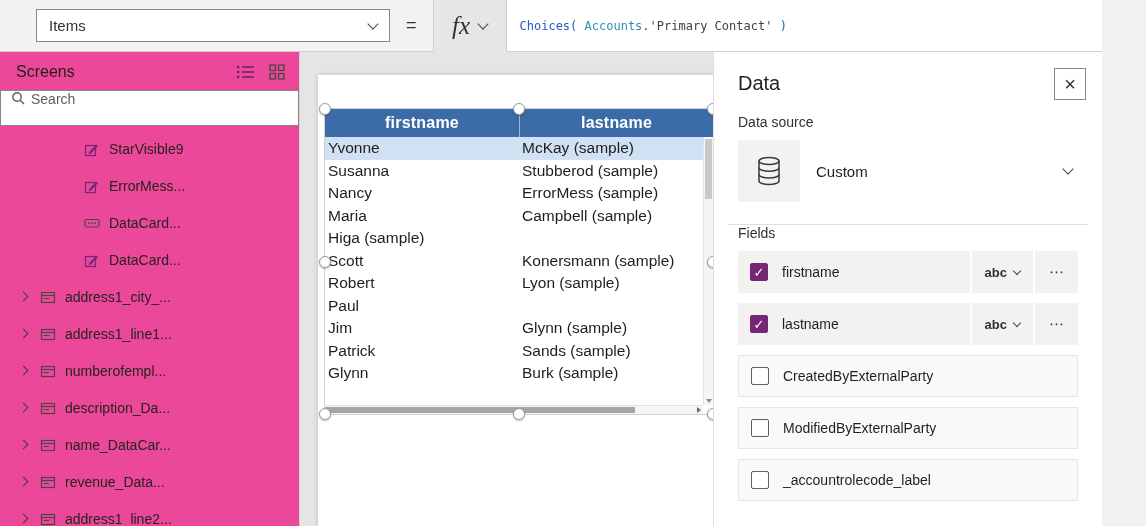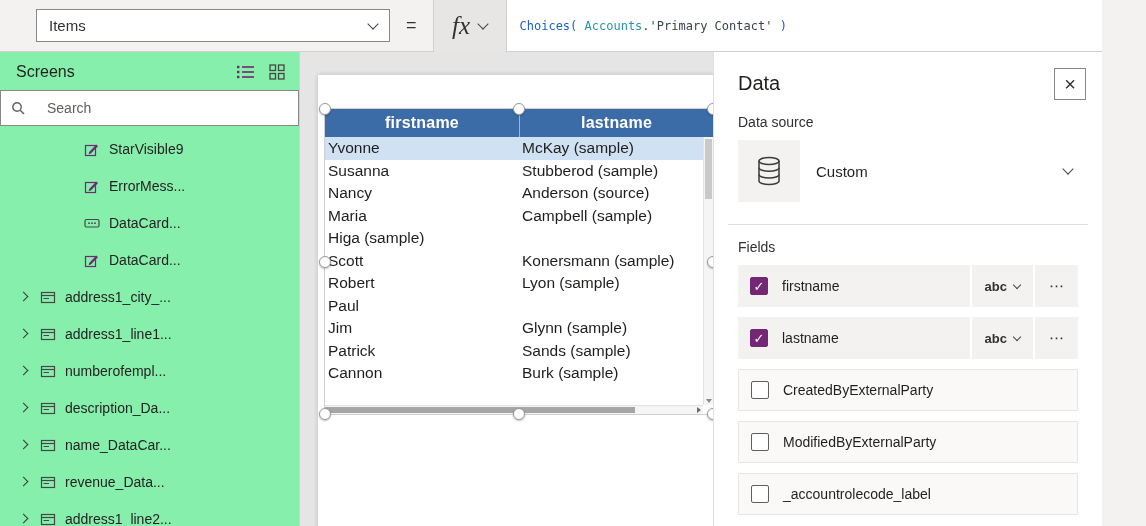--- a/index.html
+++ b/index.html
@@ -15,26 +15,26 @@
   .fx-label{font-family:"Liberation Serif",serif;font-style:italic;font-size:25px;color:#323130}
   .formula{flex:1;height:100%;background:#fff;display:flex;align-items:center;padding-left:13px;font-family:"DejaVu Sans Mono",monospace;font-size:12px;white-space:pre}
 
   .chev{display:inline-block;width:8px;height:8px;border-right:1.6px solid #484644;border-bottom:1.6px solid #484644;transform:rotate(45deg);margin-top:-4px}
   .chev.sm{width:6px;height:6px;border-width:1.4px;margin-top:-2px}
 
   
   .main{display:flex;height:474px}
 
   
-  .left-panel{width:300px;background:#86efac;border-right:1px solid #d2d0ce;display:flex;flex-direction:column;overflow:hidden;flex:none}
+  .left-panel{width:300px;background:#ec4899;border-right:1px solid #d2d0ce;display:flex;flex-direction:column;overflow:hidden;flex:none}
   .panel-header{display:flex;align-items:center;justify-content:space-between;padding:11px 14px 9px 16px}
   .panel-title{font-size:16px;color:#201f1e}
   .hdr-icons{display:flex;gap:14px;align-items:center}
   .hdr-icons span{display:flex;cursor:pointer}
-  .search-box{display:flex;align-items:center;gap:22px;height:36px;border:1px solid #8a8886;background:#fff;padding:0 10px;flex:none}
+  .search-box{display:flex;align-items:flex-start;gap:6px;height:36px;border:1px solid #8a8886;background:#fff;padding:0 10px;flex:none}
   .search-input{border:none;outline:none;flex:1;font-size:14px;font-family:inherit;color:#323130;background:transparent}
   .search-input::placeholder{color:#605e5c}
   .tree{flex:1;padding-top:4px;overflow:hidden}
   .tree-item{display:flex;align-items:center;height:37px;cursor:pointer;font-size:14px;color:#242322}
   .tree-item.leaf{padding-left:84px}
   .tree-item.parent{padding-left:20px}
   .tree-chev{display:inline-block;width:7px;height:7px;border-right:1.4px solid #3b3a39;border-bottom:1.4px solid #3b3a39;transform:rotate(-45deg);margin-right:13px;flex:none}
   .tree-icon{display:flex;margin-right:9px;flex:none}
   .tree-label{white-space:nowrap}
 
@@ -64,21 +64,21 @@
   .right-panel{width:389px;background:#fff;border-left:1px solid #e1dfdd;position:relative;padding:20px 24px 0 24px;overflow:hidden;flex:none}
   .rp-header{display:flex;align-items:flex-start;justify-content:space-between}
   .rp-title{font-size:20px;color:#201f1e}
   .close-btn{width:32px;height:32px;border:1px solid #8a8886;background:#fff;font-size:20px;line-height:28px;color:#323130;cursor:pointer;margin-top:-4px;margin-right:-8px;font-family:inherit}
   .ds-label{margin-top:14px;font-size:14px;color:#323130}
   .ds-row{display:flex;align-items:center;margin-top:10px;cursor:pointer}
   .ds-tile{width:62px;height:62px;background:#f3f2f1;display:flex;align-items:center;justify-content:center;flex:none}
   .ds-value{margin-left:16px;font-size:15px;color:#201f1e}
   .ds-chev{margin-left:auto;margin-right:6px}
   .rp-divider{border-bottom:1px solid #e1dfdd;margin:22px -10px 0 -10px}
-  .fields-label{margin-top:14px;font-size:14px;color:#323130}
+  .fields-label{font-size:14px;color:#323130}
   #fields{margin-top:10px}
   .field-row{display:flex;align-items:center;height:42px;background:#f3f2f1;margin-bottom:10px;padding-left:12px;cursor:pointer}
   .field-row:not(.checked){background:#faf9f8;border:1px solid #e8e6e4}
   .cb{width:18px;height:18px;border:1px solid #605e5c;background:#fff;border-radius:2px;display:flex;align-items:center;justify-content:center;font-size:13px;color:#fff;flex:none;cursor:pointer}
   .cb.on{background:var(--accent,#742774);border-color:var(--accent,#742774)}
   .field-label{margin-left:14px;font-size:14px;color:#201f1e;white-space:nowrap}
   .field-controls{margin-left:auto;display:flex;align-items:stretch;height:100%}
   .type-btn{display:flex;align-items:center;gap:7px;padding:0 13px;border-left:2px solid #fff;font-size:13px;font-weight:700;color:#323130;cursor:pointer}
   .more-btn{display:flex;align-items:center;padding:0 14px;border-left:2px solid #fff;font-size:15px;color:#323130;cursor:pointer}
 </style>
@@ -265,21 +265,21 @@
             <div class="tbl-row selected">
               <div class="tbl-cell">Yvonne</div>
               <div class="tbl-cell">McKay (sample)</div>
             </div>
             <div class="tbl-row">
               <div class="tbl-cell">Susanna</div>
               <div class="tbl-cell">Stubberod (sample)</div>
             </div>
             <div class="tbl-row">
               <div class="tbl-cell">Nancy</div>
-              <div class="tbl-cell">Anderson (source)</div>
+              <div class="tbl-cell">ErrorMess (sample)</div>
             </div>
             <div class="tbl-row">
               <div class="tbl-cell">Maria</div>
               <div class="tbl-cell">Campbell (sample)</div>
             </div>
             <div class="tbl-row">
               <div class="tbl-cell">Higa (sample)</div>
             </div>
             <div class="tbl-row">
               <div class="tbl-cell">Scott</div>
@@ -294,21 +294,21 @@
             </div>
             <div class="tbl-row">
               <div class="tbl-cell">Jim</div>
               <div class="tbl-cell">Glynn (sample)</div>
             </div>
             <div class="tbl-row">
               <div class="tbl-cell">Patrick</div>
               <div class="tbl-cell">Sands (sample)</div>
             </div>
             <div class="tbl-row">
-              <div class="tbl-cell">Cannon</div>
+              <div class="tbl-cell">Glynn</div>
               <div class="tbl-cell">Burk (sample)</div>
             </div>
           </div>
         <div class="vscroll">
           <div class="vscroll-thumb"></div>
           <div class="vscroll-arrow"></div>
         </div>
         <div class="hscroll">
           <div class="hscroll-thumb"></div>
           <div class="hscroll-arrow"></div>

